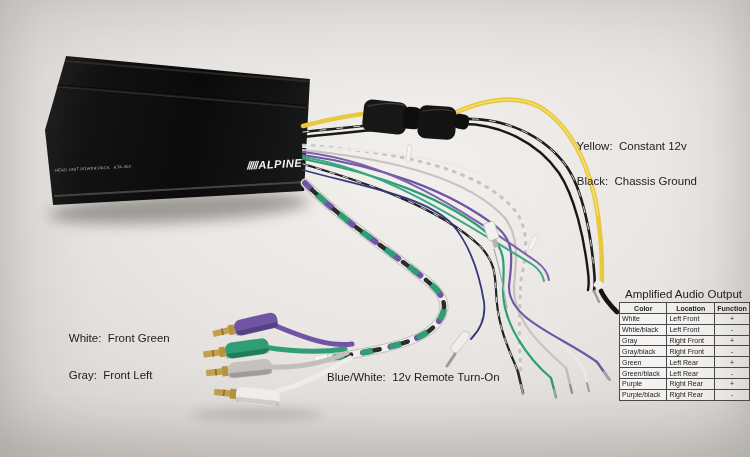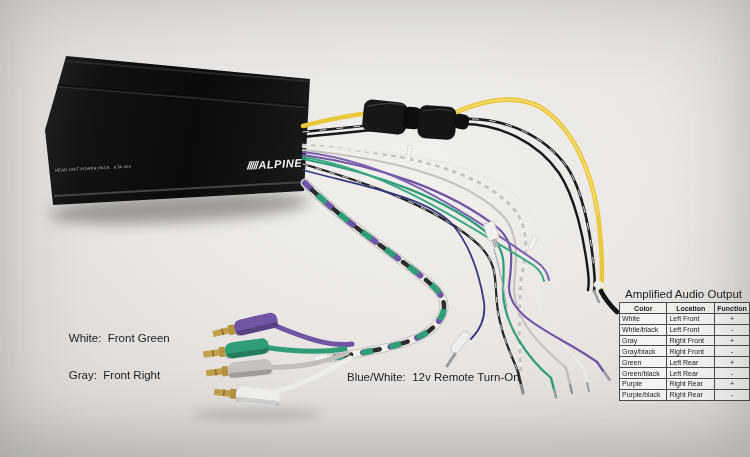--- a/index.html
+++ b/index.html
@@ -32,21 +32,21 @@
   .amp-logo .slashes{font-weight:bold;letter-spacing:-1px;margin-right:1px;}
   .amp-label{
     position:absolute;left:15px;top:120px;transform:rotate(-3deg) scale(.62);transform-origin:left top;
     color:#bdbdbd;font-size:6.5px;letter-spacing:.4px;white-space:pre;
   }
   
   .note{position:absolute;white-space:pre;}
   .note-power{left:564px;top:120px;font-size:11.5px;line-height:17.5px;color:#232323;}
   .note-preouts{left:56px;top:310px;font-size:11.5px;line-height:18.5px;color:#1d1d1d;}
   .note-preouts .title{text-decoration:underline;display:block;}
-  .note-remote{left:347px;top:371px;font-size:11.5px;color:#232323;}
+  .note-remote{left:327px;top:371px;font-size:11.5px;color:#232323;}
   
   .outbox{position:absolute;left:619px;top:288px;}
   .outbox .title{font-size:11.5px;color:#1d1d1d;margin:0 0 2px 6px;white-space:pre;}
   table.out{border-collapse:collapse;border:1.5px solid #2f2f2f;background:#f6f4f2;}
   table.out th, table.out td{
     border:1px solid #4a4a4a;font-size:7px;line-height:1.05;padding:1.5px 2px 1px;color:#1c1c1c;
     font-family:"Liberation Sans", sans-serif;
   }
   table.out th{font-weight:bold;text-align:center;background:#f1efec;}
   td.c0{width:44px;text-align:left;}
@@ -171,24 +171,28 @@
     <g>
       <rect x="363" y="101" width="44" height="32" rx="8" fill="#171717" transform="rotate(6 385 117)"></rect>
       <rect x="403" y="107" width="18" height="22" rx="6" fill="#0e0e0e" transform="rotate(6 412 118)"></rect>
       <rect x="418" y="106" width="38" height="33" rx="8" fill="#141414" transform="rotate(4 437 122)"></rect>
       <rect x="454" y="114" width="15" height="15" rx="5" fill="#101010" transform="rotate(10 461 121)"></rect>
       <path d="M368,106 C382,103 396,103 404,105" stroke="#3c3c3c" stroke-width="1.4" fill="none" stroke-linecap="round"></path>
       <path d="M423,111 C435,109 446,109 452,111" stroke="#383838" stroke-width="1.2" fill="none" stroke-linecap="round"></path>
     </g>
   </svg>
 
+  <div class="note note-power">
+    <span>Yellow:  Constant 12v</span><br>
+    <span>Black:  Chassis Ground</span>
+  </div>
 
   <div class="note note-preouts">
     <span>White:  Front Green</span><br>
-    <span>Gray:  Front Right</span><br>
+    <span>Gray:  Front Left</span><br>
     <br>
     
   </div>
 
   <div class="note note-remote">Blue/White:  12v Remote Turn-On</div>
 
   <div class="outbox">
     <div class="title">Amplified Audio Output</div>
     <table class="out">
       <tbody>

